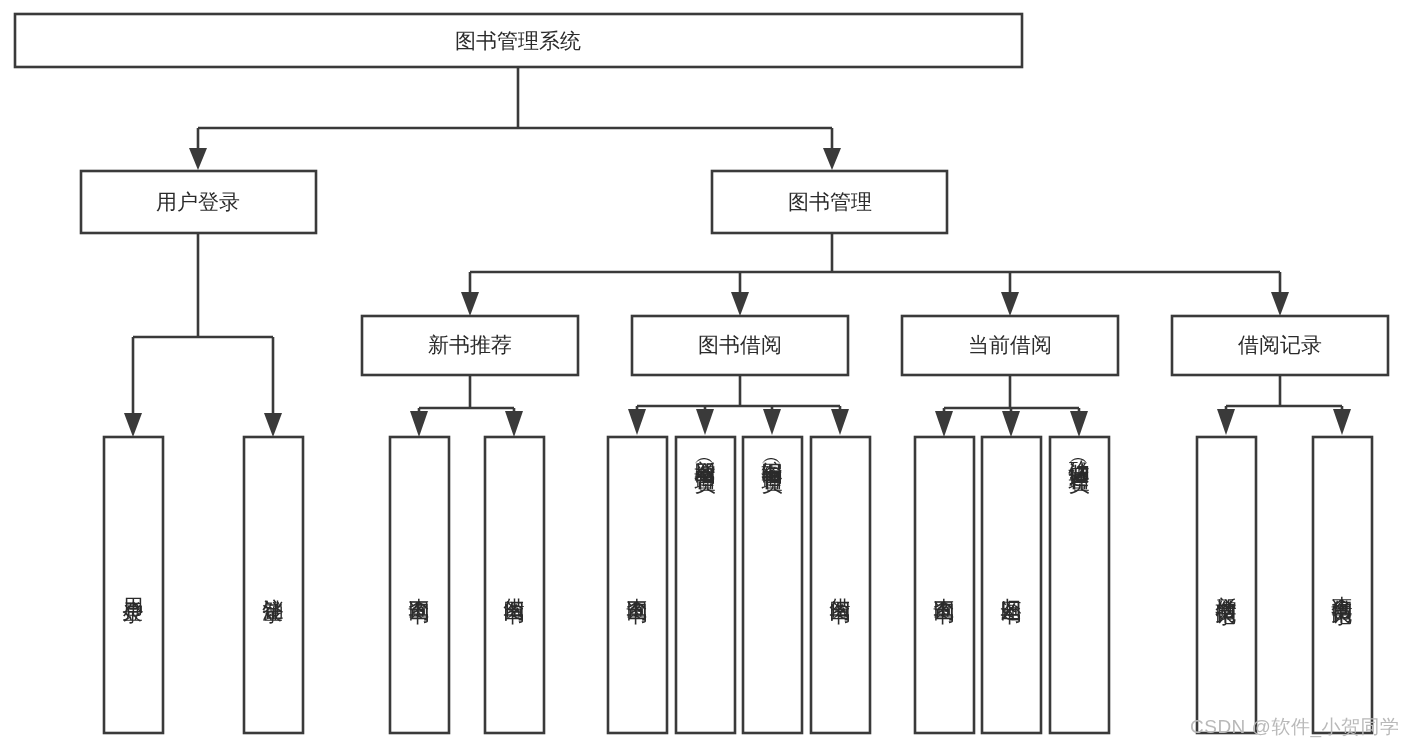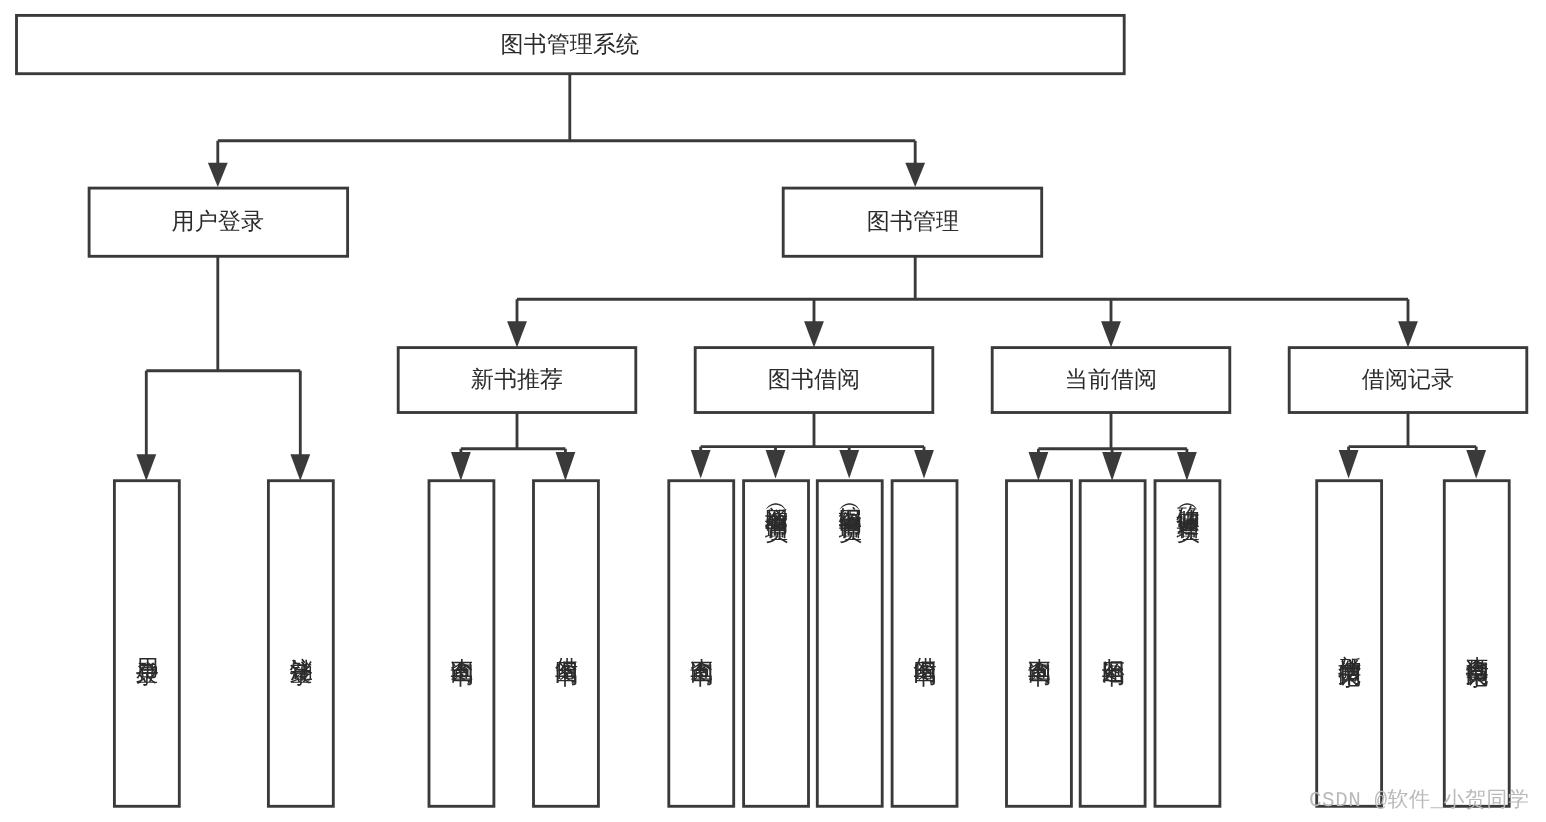--- a/index.html
+++ b/index.html
@@ -67,21 +67,21 @@
     justify-content: center;
     pointer-events: none;
   }
   .vlabel-wrap.center-v {
     align-items: center;
   }
   #watermark {
     position: absolute;
     left: 1190px;
     top: 714px;
-    font-family: Liberation Mono, monospace;
+    font-family: Liberation Sans, sans-serif;
     font-size: 19px;
     color: #b9b9b9;
     white-space: nowrap;
     letter-spacing: 0.5px;
   }
 </style>
 </head>
 <body>
 
 <div id="diagram-root">

